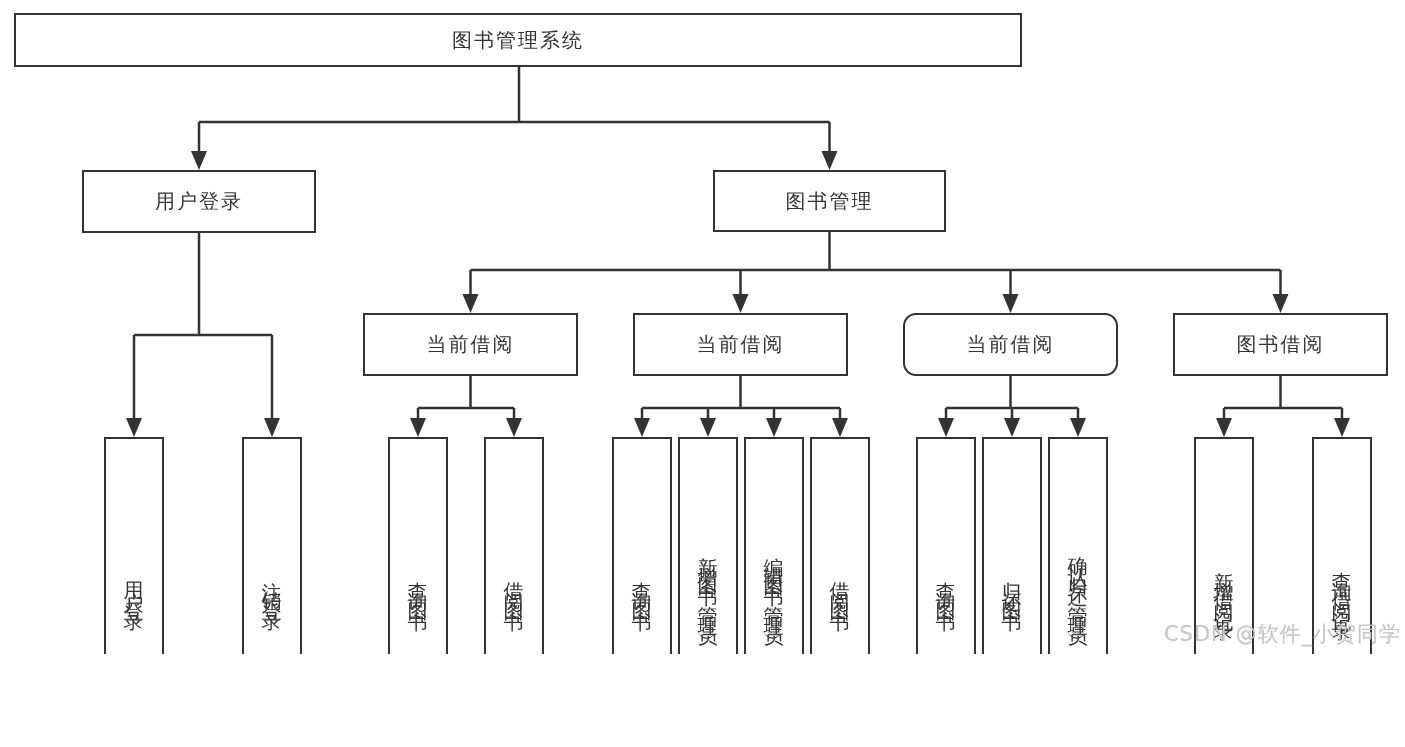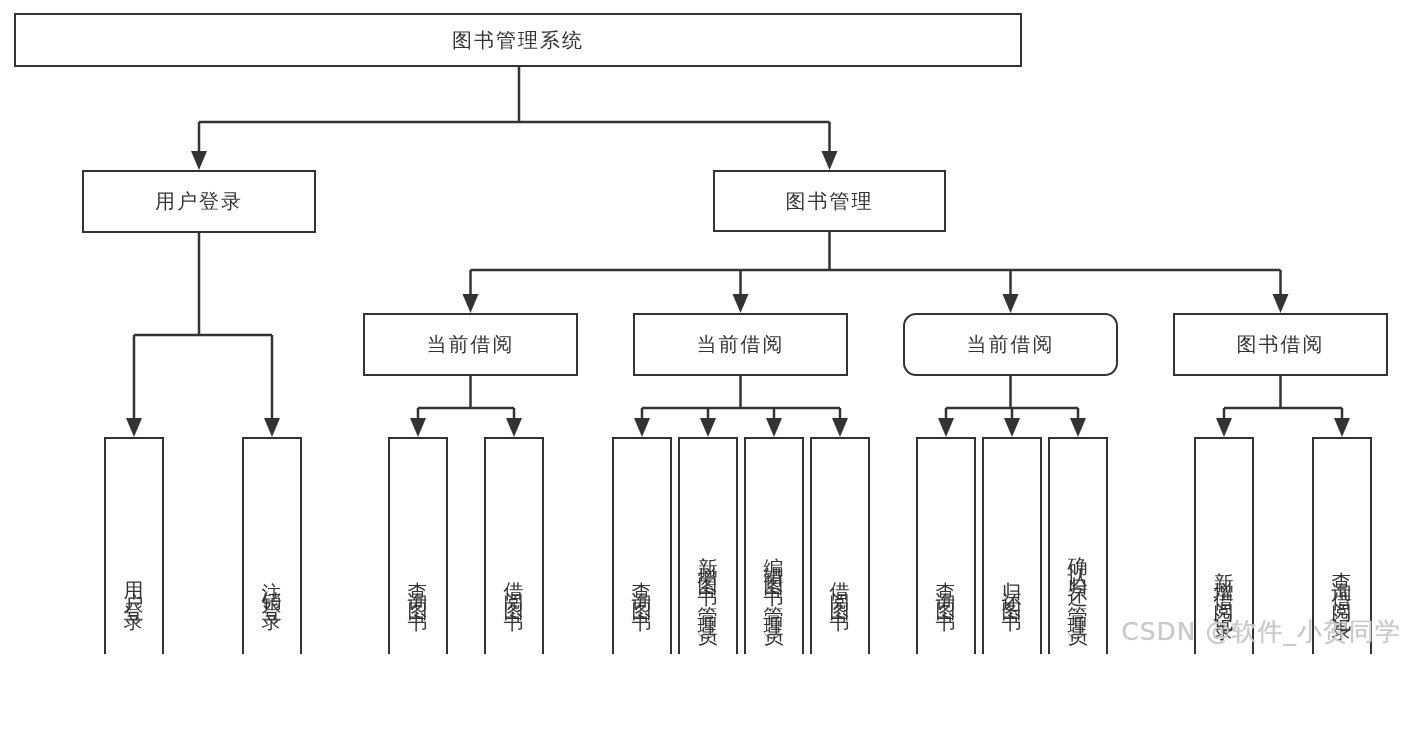--- a/index.html
+++ b/index.html
@@ -40,21 +40,21 @@
     writing-mode: vertical-rl;
     text-orientation: mixed;
     letter-spacing: 10px;
     line-height: 1;
     white-space: nowrap;
   }
   .watermark {
     position: absolute;
     right: 4px;
     bottom: 6px;
-    font-size: 25px;
+    font-size: 21px;
     color: #c9c9cd;
     letter-spacing: 1px;
     z-index: 3;
     text-shadow: 0 0 1px rgba(120,120,120,0.35);
   }
 </style>
 </head>
 <body>
 
 <div class="canvas">

